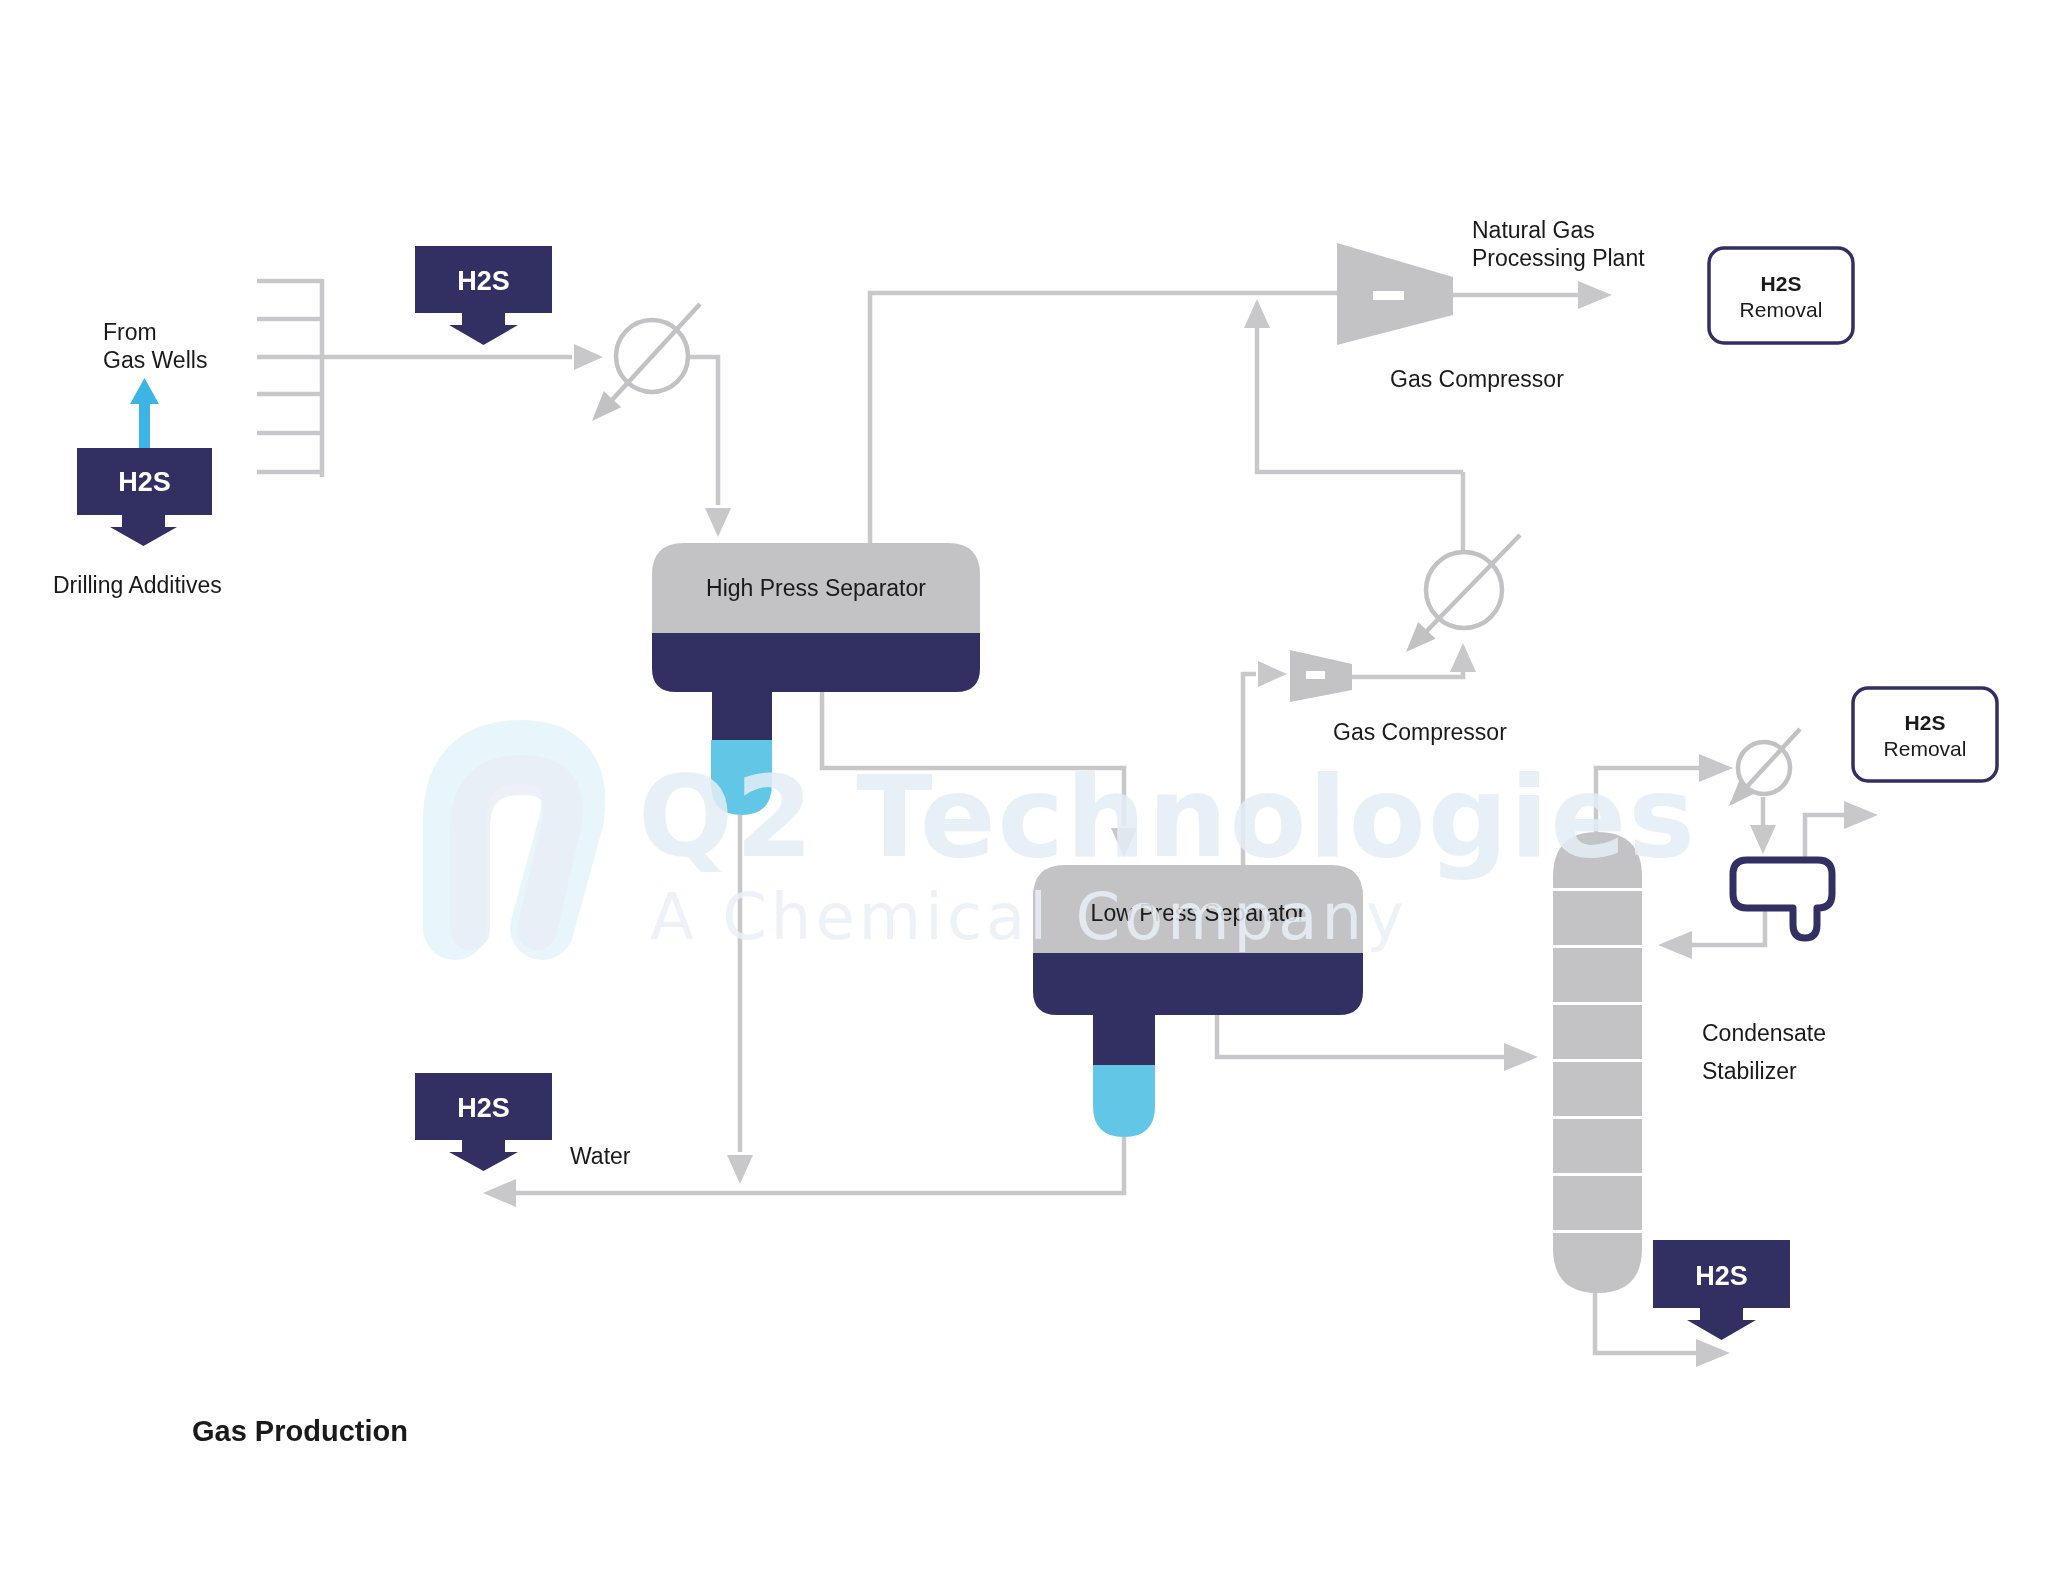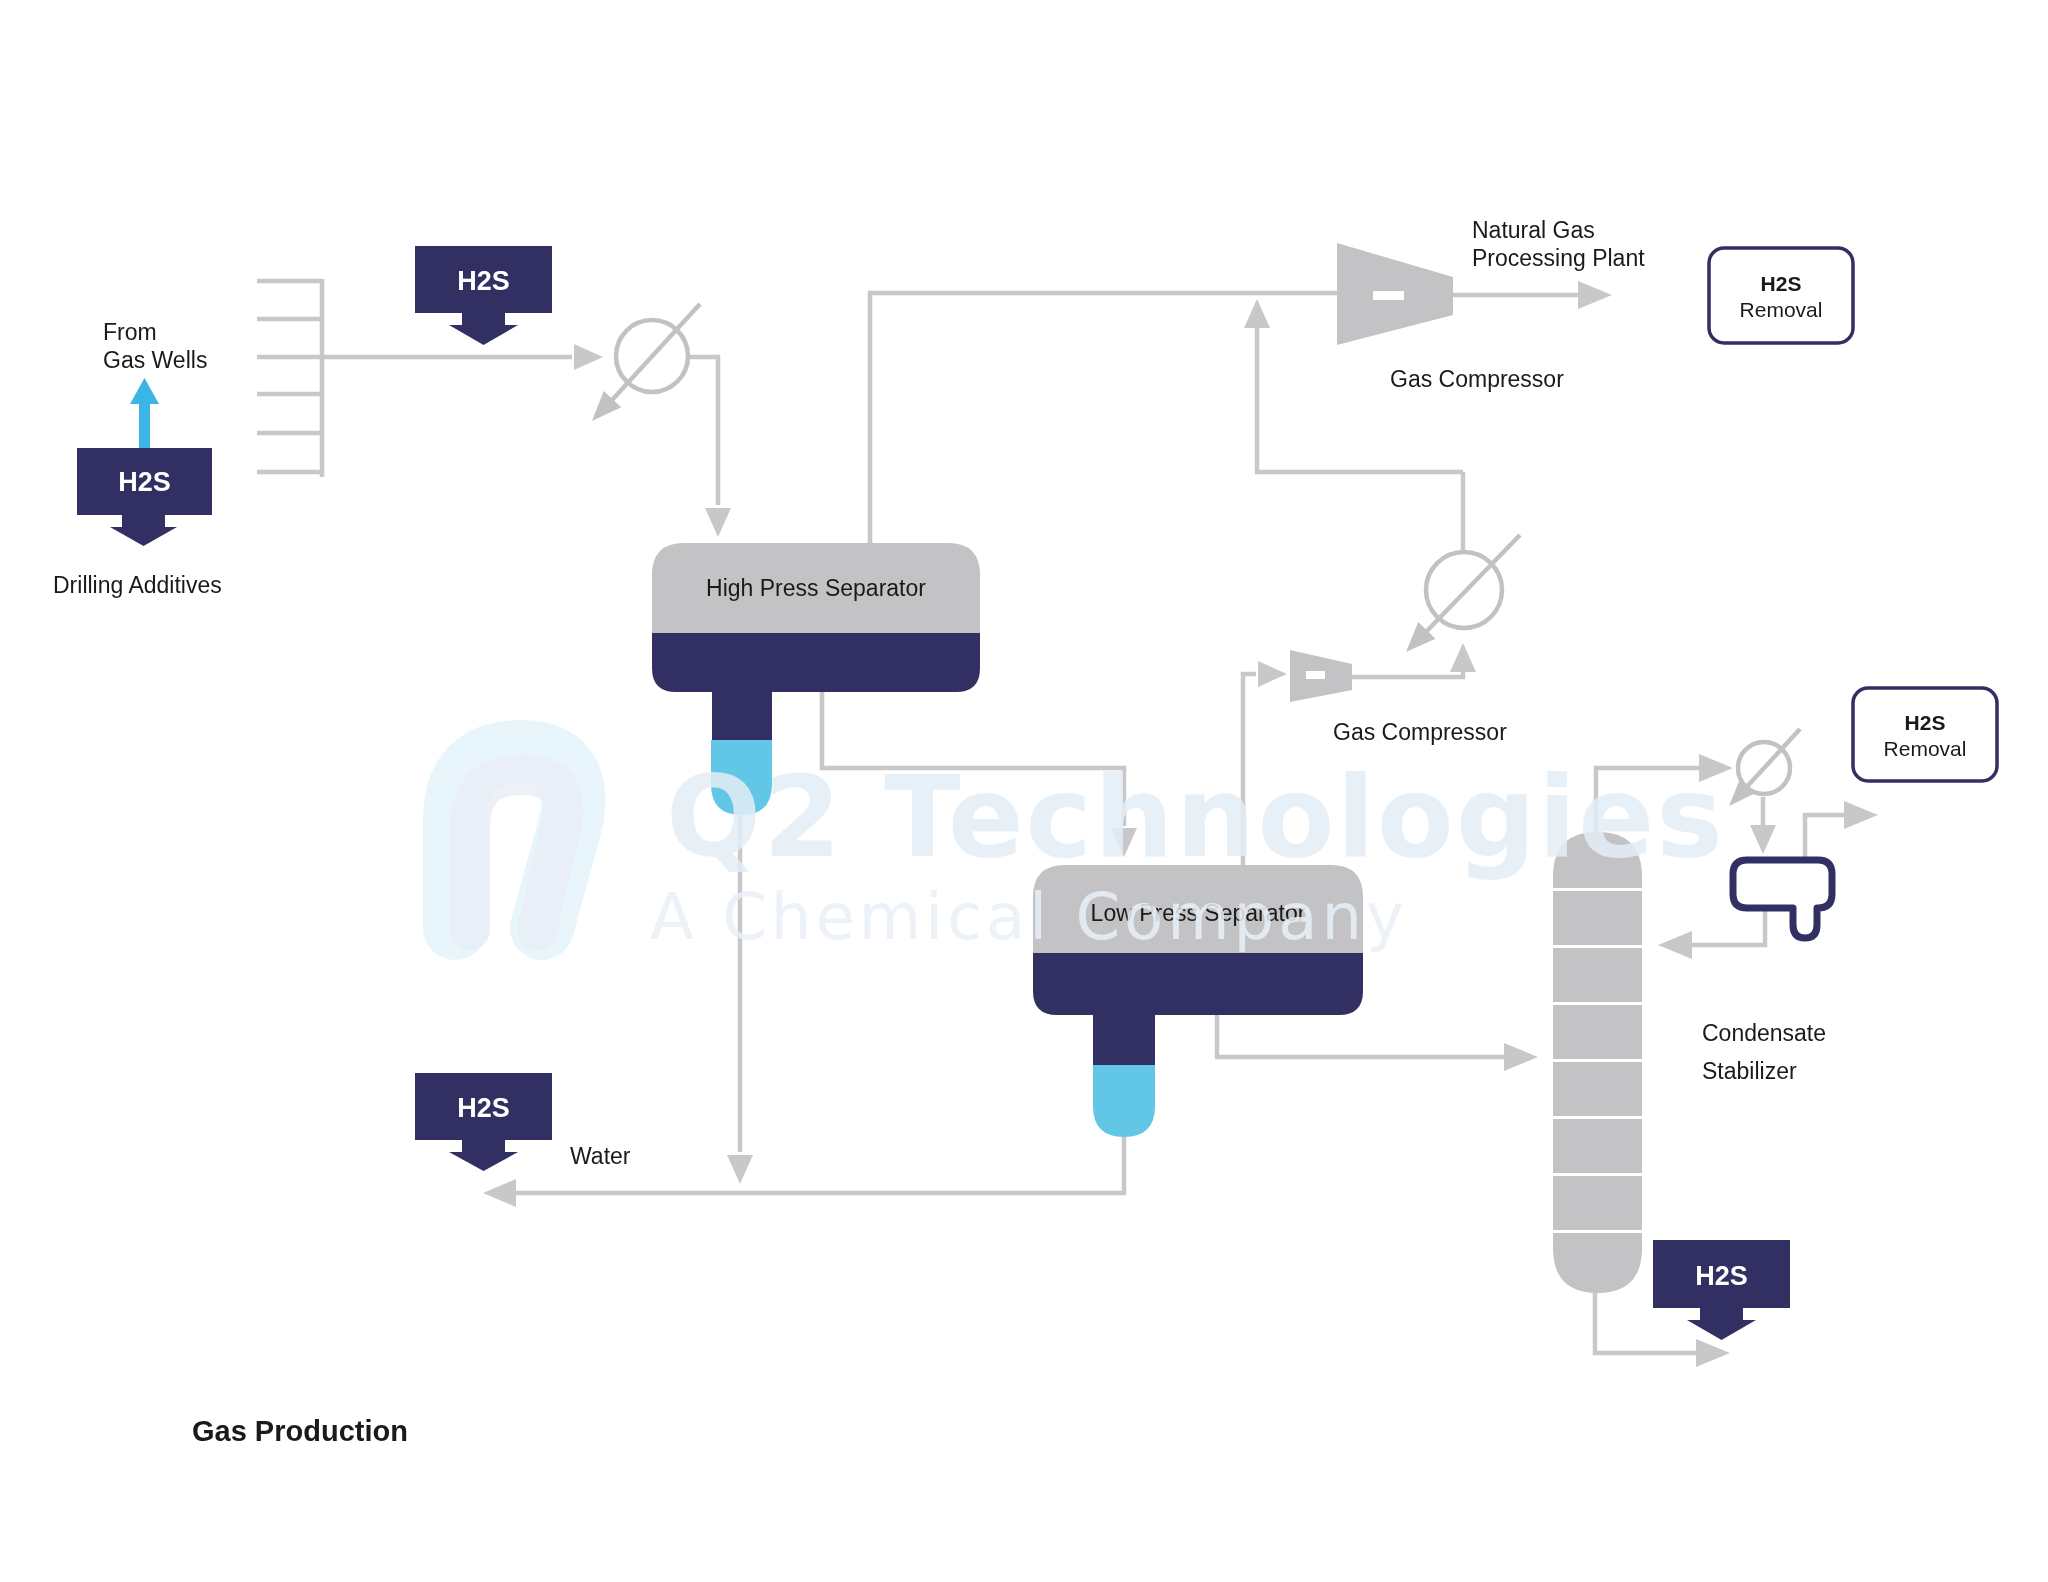--- a/index.html
+++ b/index.html
@@ -23,21 +23,21 @@
   .bluefill{fill:#62c7e7;}
   .valve{stroke:#c2c2c4;stroke-width:4.5;fill:#ffffff;}
   .vline{stroke:#c2c2c4;stroke-width:4.5;fill:none;}
   .vah{fill:#c2c2c4;}
   .drum{fill:#ffffff;stroke:#322f62;stroke-width:7;stroke-linejoin:round;}
   .wm-wrap{position:absolute;left:0;top:0;width:2048px;height:1582px;pointer-events:none;}
   .wm-line1{
     position:absolute;left:638px;top:752px;
     font-family:"DejaVu Sans", sans-serif;
     font-size:112px;font-weight:bold;letter-spacing:2px;
-    color:rgba(228,237,246,0.85);white-space:nowrap;margin-left:28px;
+    color:rgba(228,237,246,0.85);white-space:nowrap;
   }
   .wm-line2{
     position:absolute;left:650px;top:880px;
     font-family:"DejaVu Sans", sans-serif;
     font-size:64px;font-weight:400;letter-spacing:4px;
     color:rgba(233,240,247,0.85);white-space:nowrap;
   }
 </style>
 </head>
 <body>

